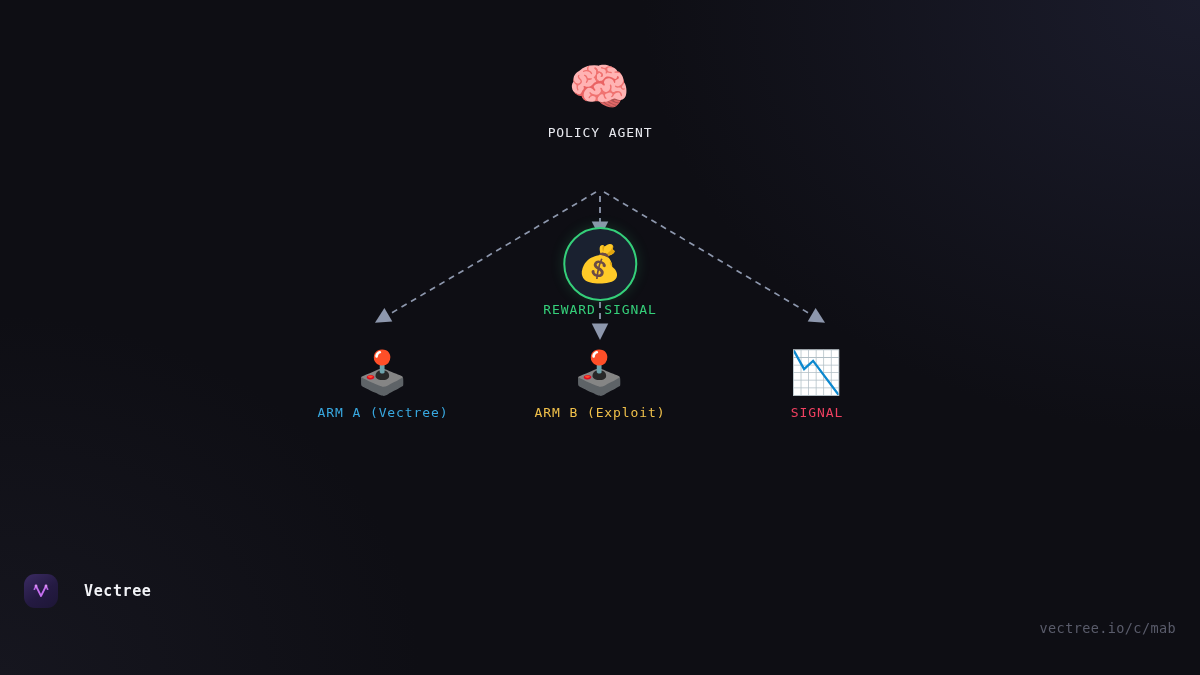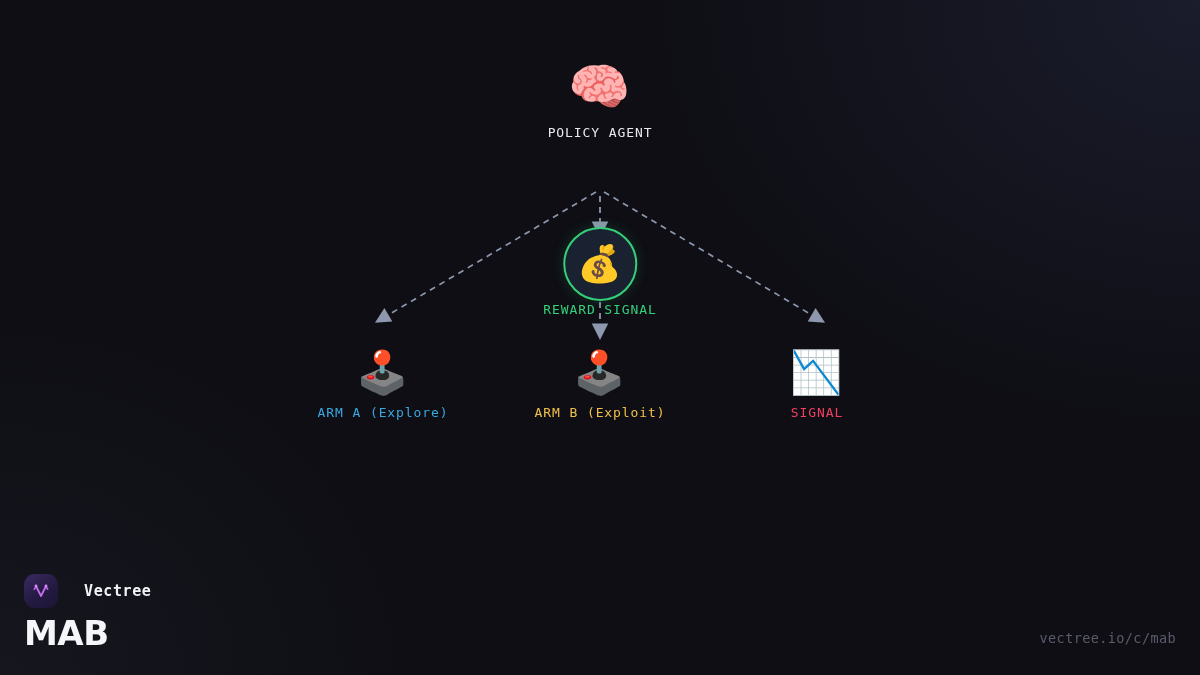--- a/index.html
+++ b/index.html
@@ -109,21 +109,21 @@
     bottom: 22px;
     color: #f5f6fa;
     font-family: "DejaVu Sans", "Liberation Sans", sans-serif;
     font-size: 34px;
     font-weight: bold;
     letter-spacing: -0.5px;
   }
   #footer-url {
     position: absolute;
     right: 24px;
-    bottom: 29px;
+    bottom: 39px;
     color: #5a5c6b;
     font-size: 13.5px;
     letter-spacing: 0.4px;
   }
 </style>
 </head>
 <body>
 
 <div id="stage">
 
@@ -153,21 +153,21 @@
 
   <div class="node" id="node-reward">
     <div class="circle">
       <span class="glyph">💰</span>
     </div>
     <div class="caption">REWARD SIGNAL</div>
   </div>
 
   <div class="node" id="node-arm-a">
     <div class="glyph">🕹️</div>
-    <div class="caption">ARM A (Explore)</div>
+    <div class="caption">ARM A (Vectree)</div>
   </div>
 
   <div class="node" id="node-arm-b">
     <div class="glyph">🕹️</div>
     <div class="caption">ARM B (Exploit)</div>
   </div>
 
   <div class="node" id="node-regret">
     <div class="glyph">📉</div>
     <div class="caption">SIGNAL</div>
@@ -181,16 +181,15 @@
         <path d="M18 6 L19.6 9.2" fill="none" stroke="#c56ff0" stroke-width="1.7" stroke-linecap="round"></path>
         <circle cx="6" cy="6" r="1.7" fill="#d98cf5"></circle>
         <circle cx="18" cy="6" r="1.7" fill="#d98cf5"></circle>
         <circle cx="4.1" cy="9.8" r="1.1" fill="#b05fe0"></circle>
         <circle cx="19.9" cy="9.8" r="1.1" fill="#b05fe0"></circle>
       </svg>
     </div>
     <div id="brand-name">Vectree</div>
   </div>
 
-  <div id="page-title">MAB</div>
   <div id="footer-url">vectree.io/c/mab</div>
 
 </div>
 
 </body></html>

